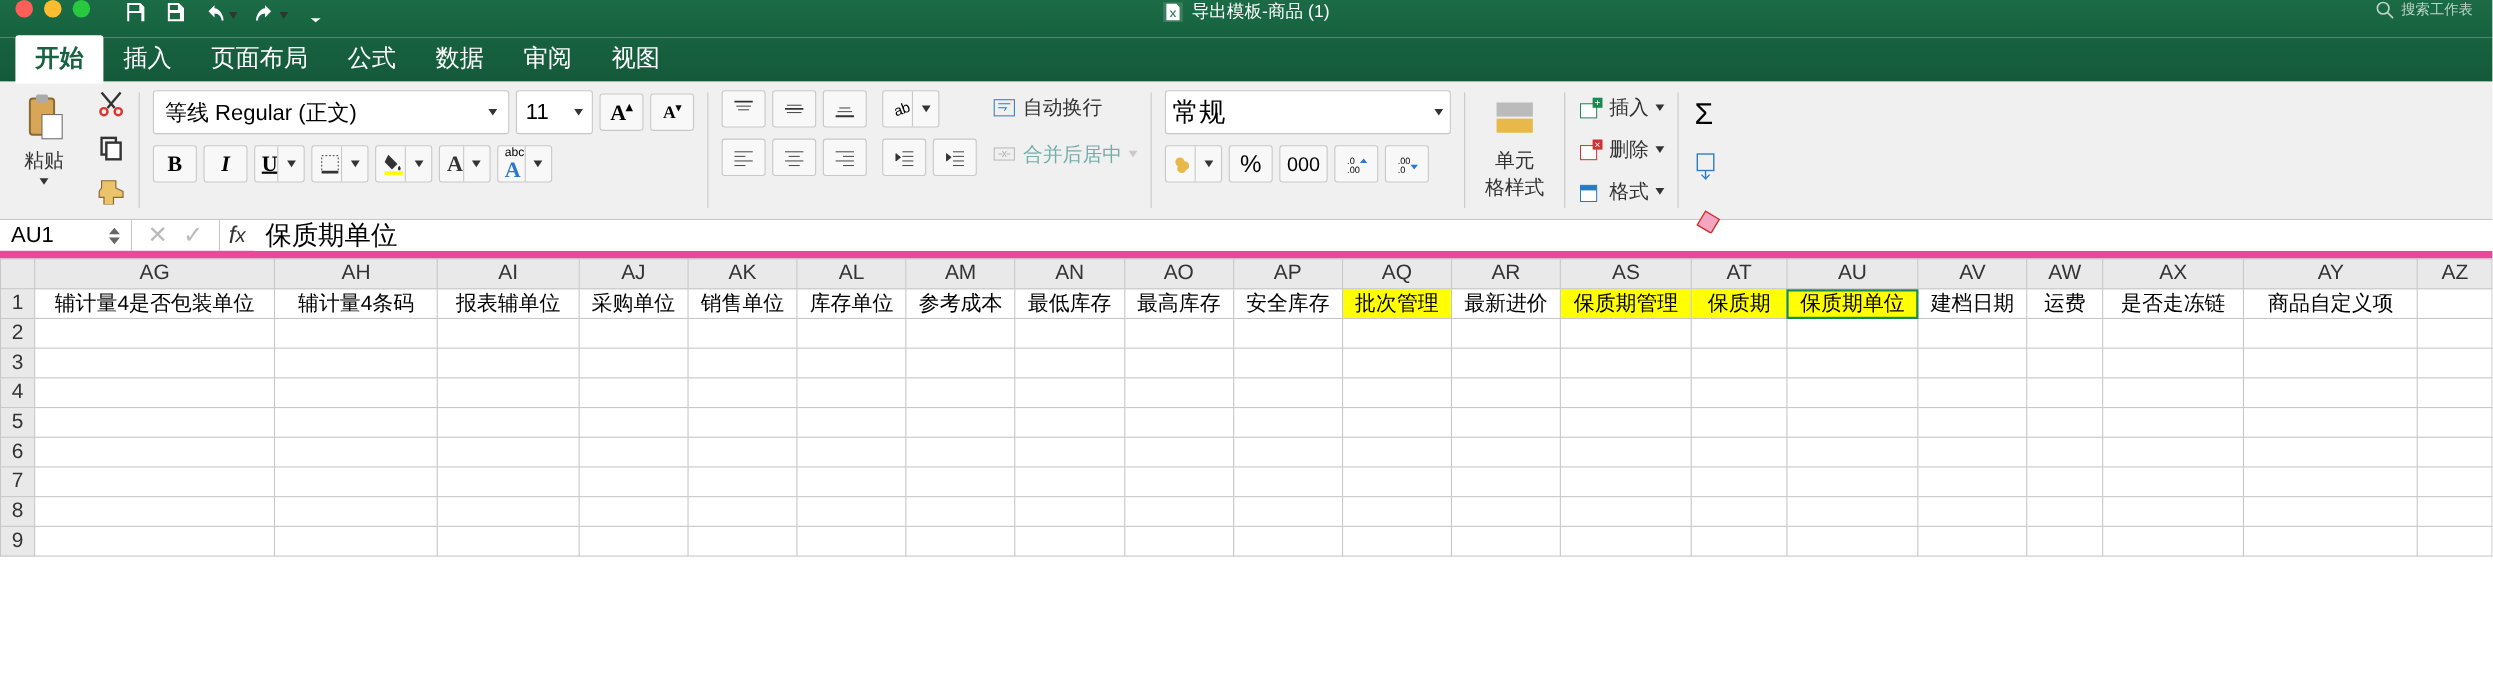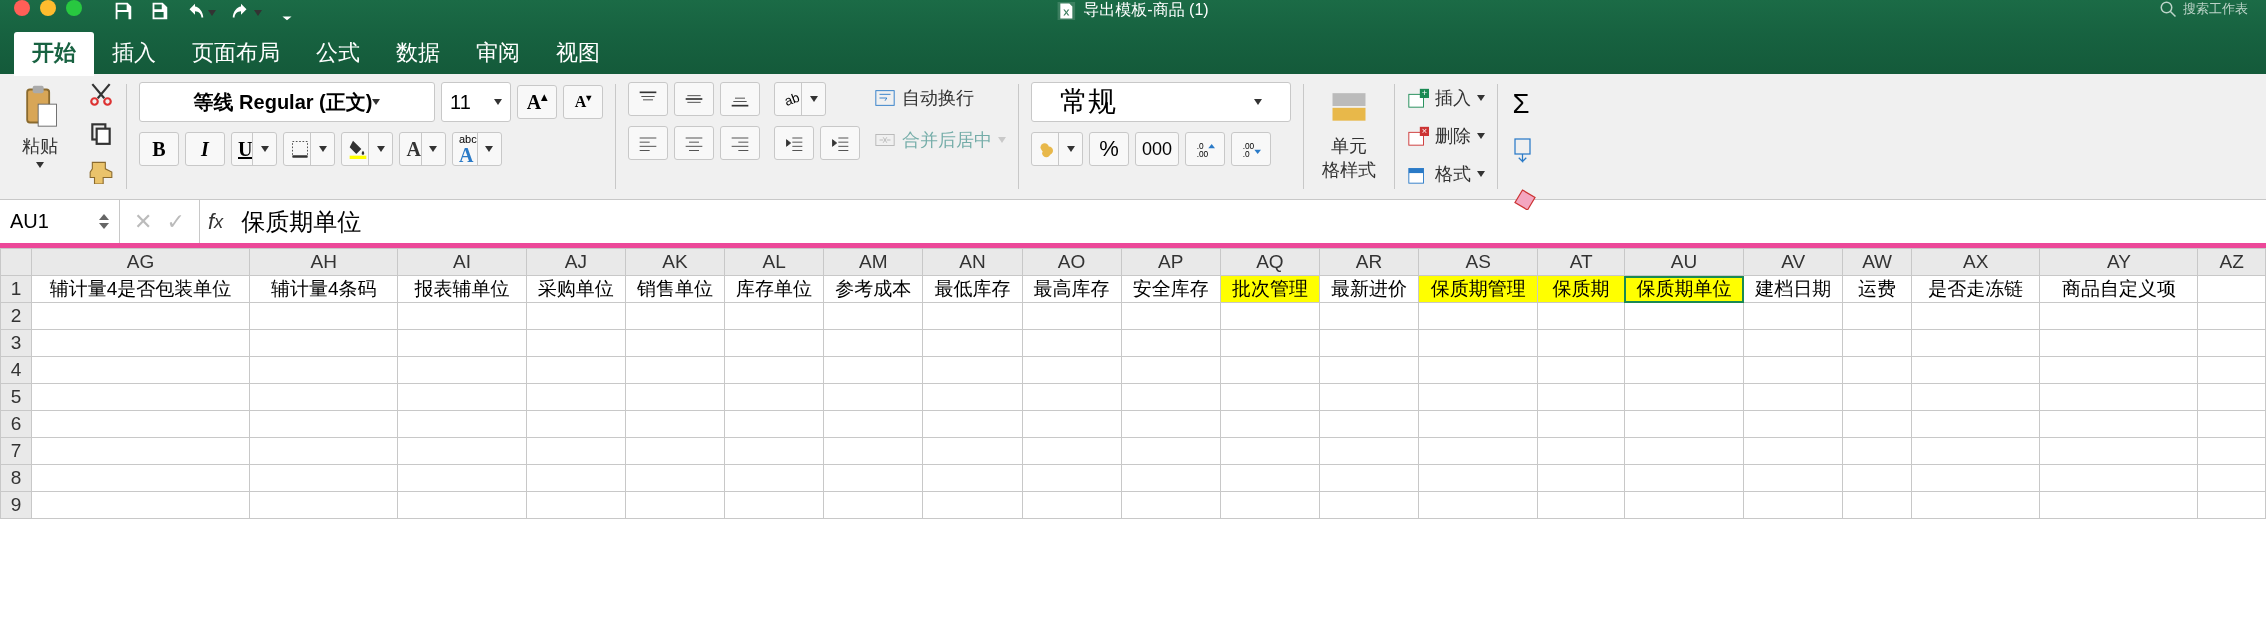--- a/index.html
+++ b/index.html
@@ -36,21 +36,21 @@
   .dd { width:24px; display:flex; align-items:center; justify-content:center; border-left:1px solid #c8c8c8; height:100%; }
   .chev-down { width:0;height:0;border-left:4px solid transparent;border-right:4px solid transparent;border-top:6px solid #333; }
   .label { font-size:18px; color:#333; text-align:center; margin-top:2px; }
   .big-btn { display:flex; flex-direction:column; align-items:center; gap:4px; cursor:pointer; padding: 2px 6px; }
   .big-btn svg { width:44px;height:44px; }
 
   
   .icon-text { font-family: Georgia, serif; font-weight:bold; font-size:20px; }
 
   
-  .formula-bar { height: 48px; display:flex; align-items:center; border-bottom:5px solid #ec4899; background:#fff; }
+  .formula-bar { height: 35px; display:flex; align-items:center; border-bottom:7px solid #ec4899; background:#fff; }
   .name-box { width:120px; border-right:1px solid #c8c8c8; display:flex; align-items:center; padding:0 10px; font-size:20px; height:100%; }
   .name-box .spin { margin-left:auto; display:flex; flex-direction:column; }
   .spin .up,.spin .down { width:0;height:0;border-left:5px solid transparent;border-right:5px solid transparent; }
   .spin .up { border-bottom:6px solid #666; margin-bottom:3px; }
   .spin .down { border-top:6px solid #666; }
   .fx-btns { display:flex; gap:14px; padding:0 14px; align-items:center; color:#888; font-size:22px; }
   .fx { font-style:italic; color:#333; font-size:22px; padding:0 8px; border-left:1px solid #c8c8c8; height:100%; display:flex; align-items:center; }
   .formula-input { flex:1; font-size:24px; padding:0 10px; border:none; outline:none; }
 
   
@@ -156,21 +156,21 @@
               <path d="M4 4h12v6l6 3v5h-8v6H6v-6H2v-5l2-3z" fill="#eac36b" stroke="#8a6a2e"></path>
             </svg></span>
       </div>
     </div>
   </div>
   <div class="sep"></div>
 
   <div class="group">
     <div class="col" style="gap:10px;">
       <div class="row">
-        <div class="box" style="width:296px;padding:0 10px;font-size:20px;justify-content:center;font-weight:bold;">
+        <div class="box" style="width:324px;padding:0 10px;font-size:20px;justify-content:space-between;">
           <span>等线 Regular (正文)</span>
             <span class="chev-down"></span>
         </div>
         <div class="box" style="width:70px;padding:0 8px;font-size:20px;justify-content:space-between;">
           <span>11</span>
             <span class="chev-down"></span>
         </div>
         <div class="btn">
             <span class="icon-text">A<span style="font-size:12px;vertical-align:super;">▴</span></span>
           </div>
@@ -320,21 +320,21 @@
           <span class="rtxt" style="color:#0f766e;">合并后居中</span>
           <span class="chev-down" style="border-top-color:#aaa;"></span>
         </div>
       </div>
     </div>
   </div>
   <div class="sep"></div>
 
   <div class="group">
     <div class="col" style="gap:10px;">
-      <div class="box" style="width:260px;padding:0 28px;font-size:28px;justify-content:space-between;">
+      <div class="box" style="width:260px;padding:0 6px;font-size:24px;justify-content:space-between;">
         <span>常规</span>
           <span class="chev-down"></span>
       </div>
       <div class="row">
         <div class="btn" style="padding-right:0;">
             <svg viewBox="0 0 24 24">
               <circle cx="8" cy="10" r="5" fill="#e8b84a"></circle>
               <circle cx="13" cy="14" r="5" fill="#e8b84a"></circle>
               <circle cx="10" cy="17" r="5" fill="#e8b84a"></circle>
             </svg>

